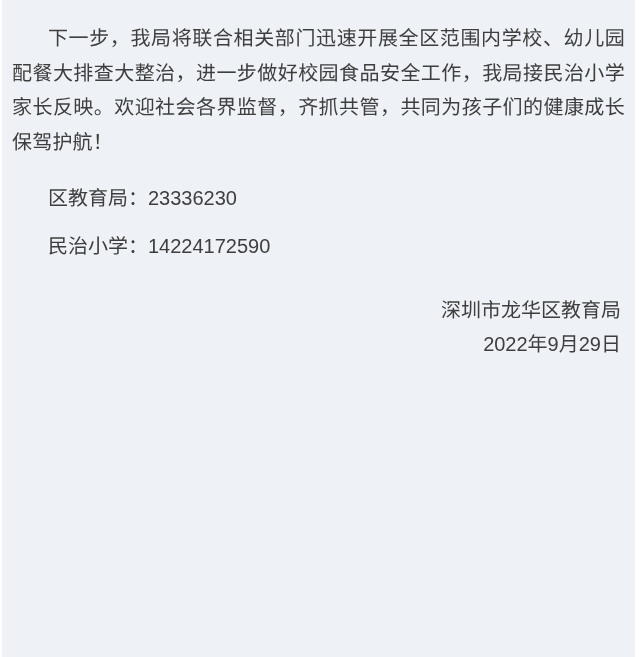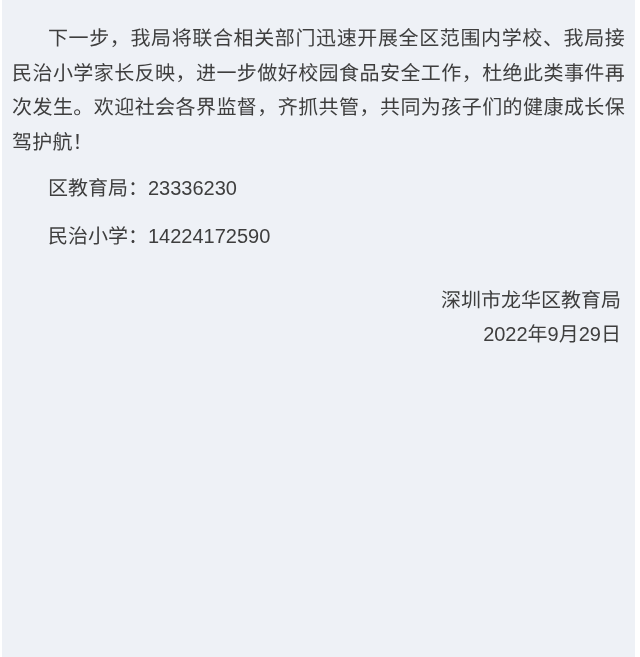--- a/index.html
+++ b/index.html
@@ -30,39 +30,39 @@
     letter-spacing: 0.2px;
   }
   .para.second {
     margin-top: 16px;
   }
   .line {
     margin: 0;
     white-space: nowrap;
   }
   .line.intro  { margin-top: 9px;  padding-left: 36px; }
-  .line.phone1 { margin-top: 12px; padding-left: 36px; }
+  .line.phone1 { margin-top: 22px; padding-left: 36px; }
   .line.phone2 { margin-top: 13px; padding-left: 139px; }
   .line.phone3 { margin-top: 13px; padding-left: 36px; }
   .signature {
     margin-top: 29px;
     text-align: right;
     padding-right: 4px;
   }
   .signature p {
     margin: 0;
   }
 </style>
 </head>
 <body>
 
 <div class="page">
 
 
-  <p class="para second">下一步，我局将联合相关部门迅速开展全区范围内学校、我局接民治小学家长反映，进一步做好校园食品安全工作，杜绝此类事件再次发生。欢迎社会各界监督，齐抓共管，共同为孩子们的健康成长保驾护航！</p>
+  <p class="para second">下一步，我局将联合相关部门迅速开展全区范围内学校、幼儿园配餐大排查大整治，进一步做好校园食品安全工作，我局接民治小学家长反映。欢迎社会各界监督，齐抓共管，共同为孩子们的健康成长保驾护航！</p>
 
 
   <p class="line phone1">
     <span>区教育局：</span><span>23336230</span>
   </p>
 
 
   <p class="line phone3">
     <span>民治小学：</span><span>14224172590</span>
   </p>

